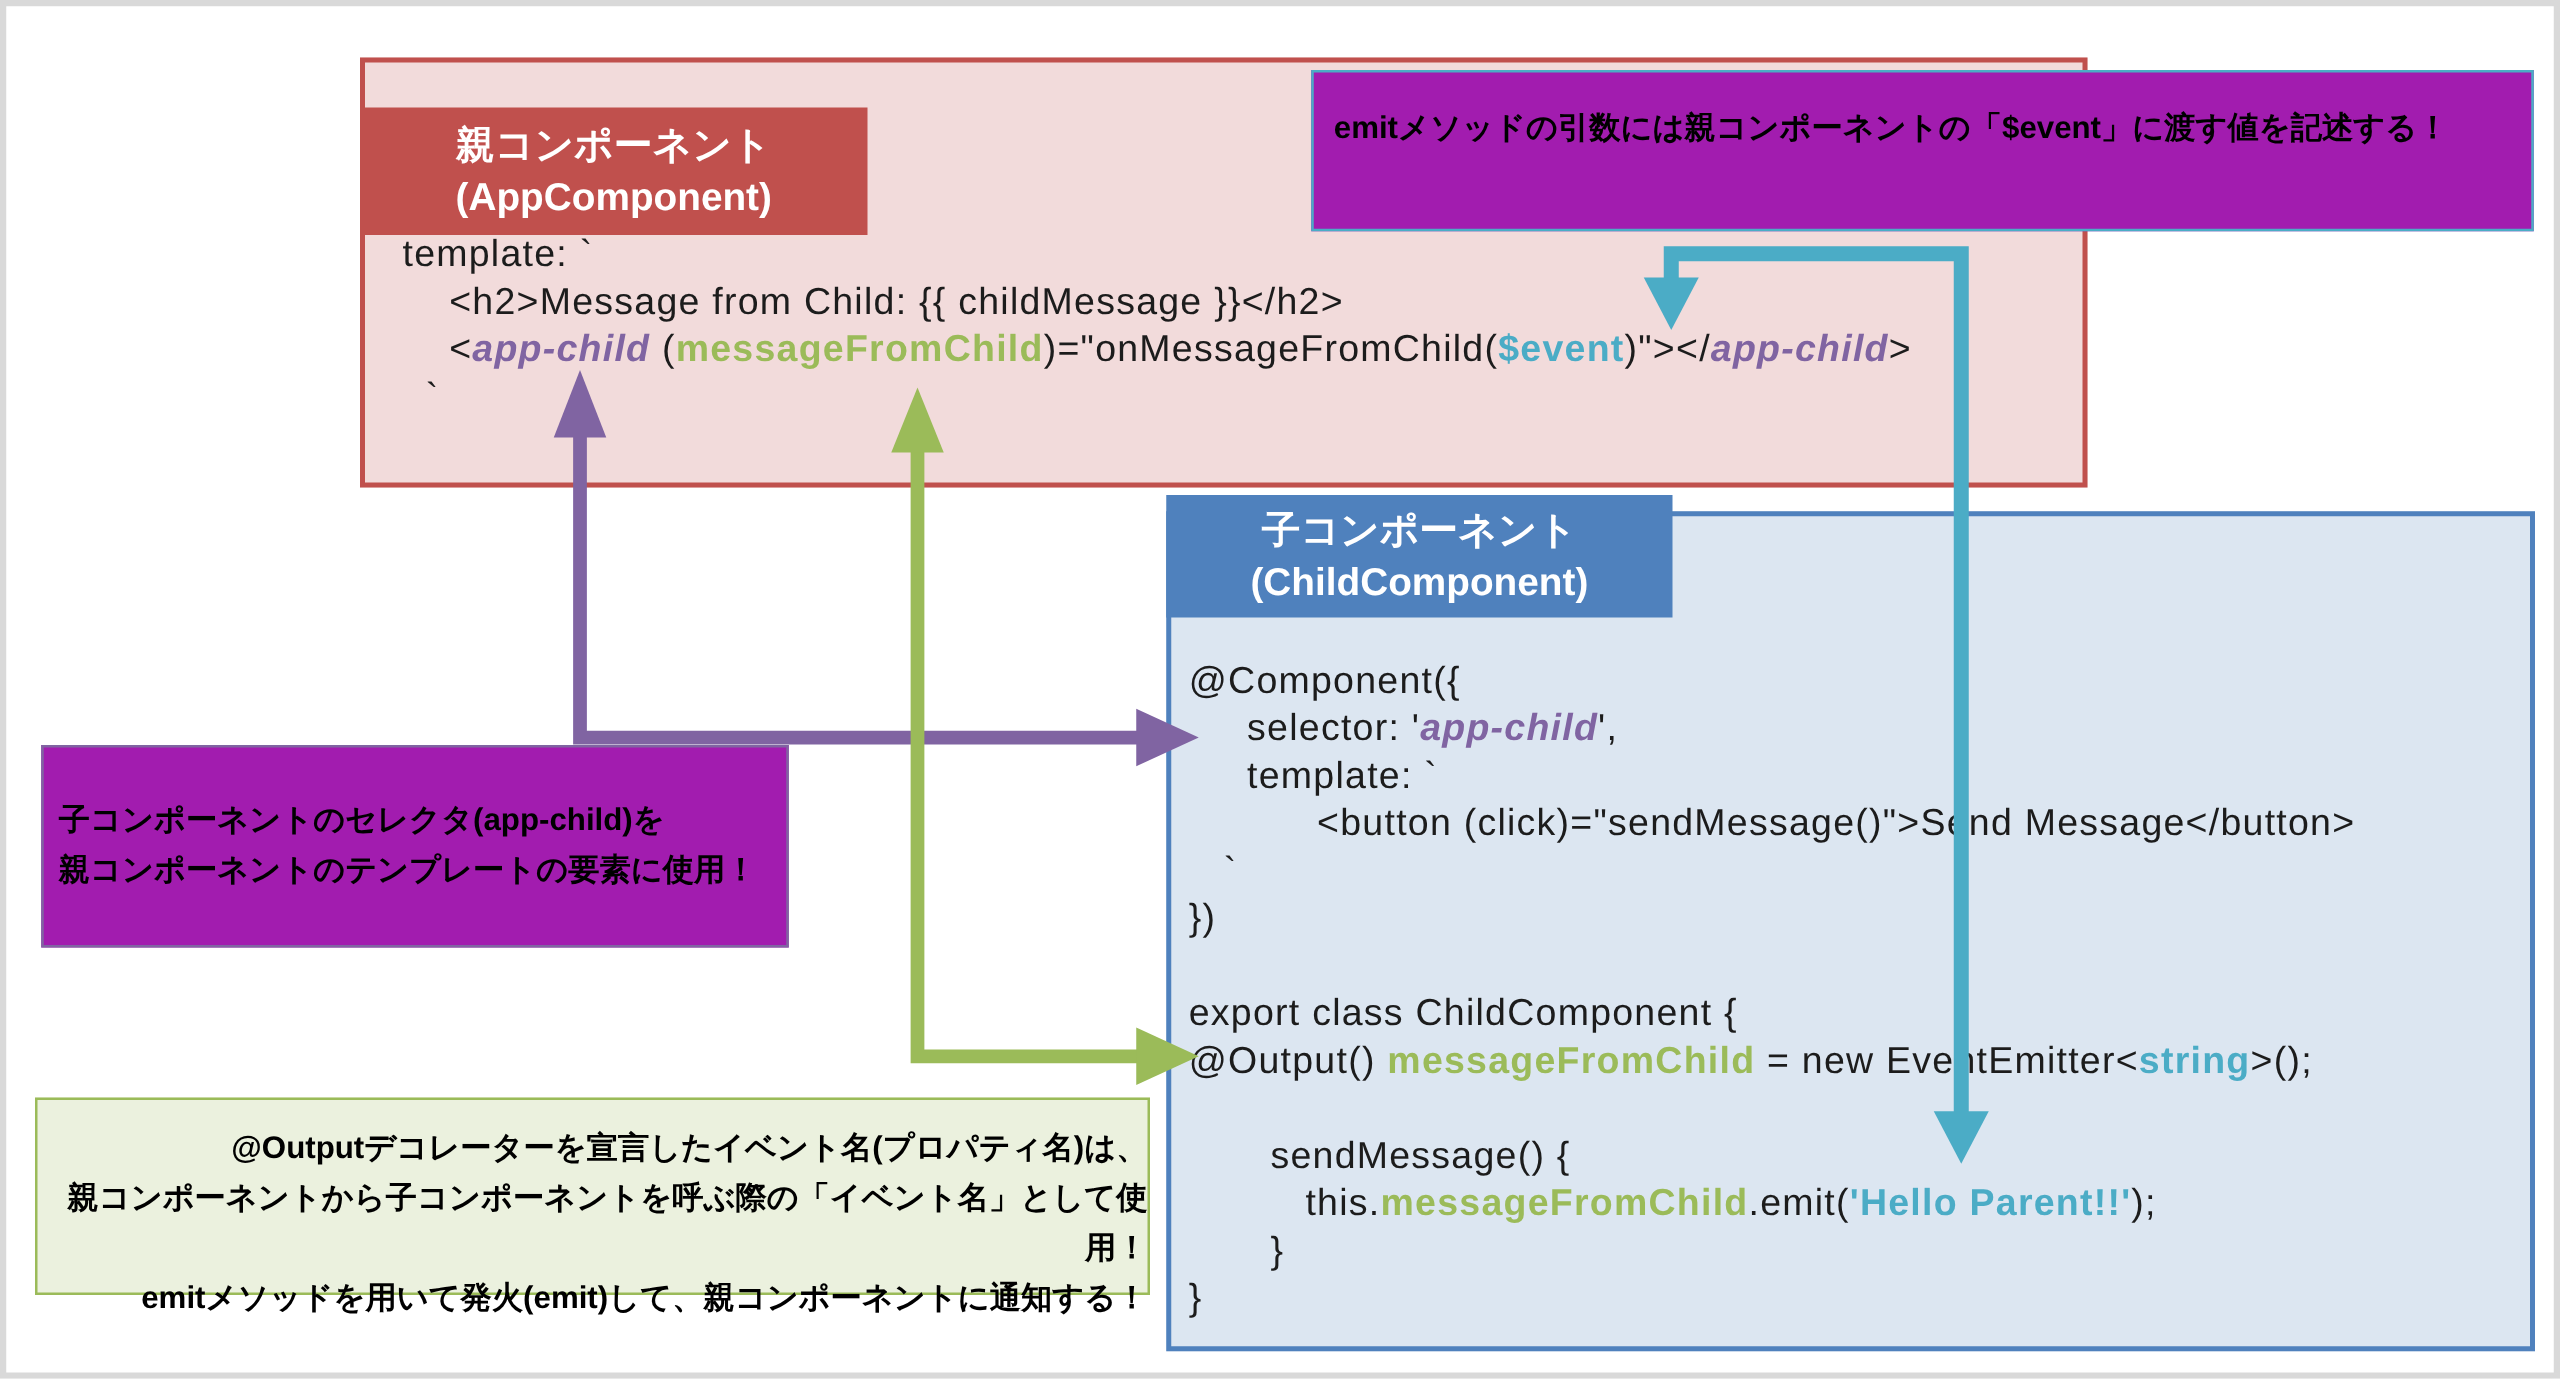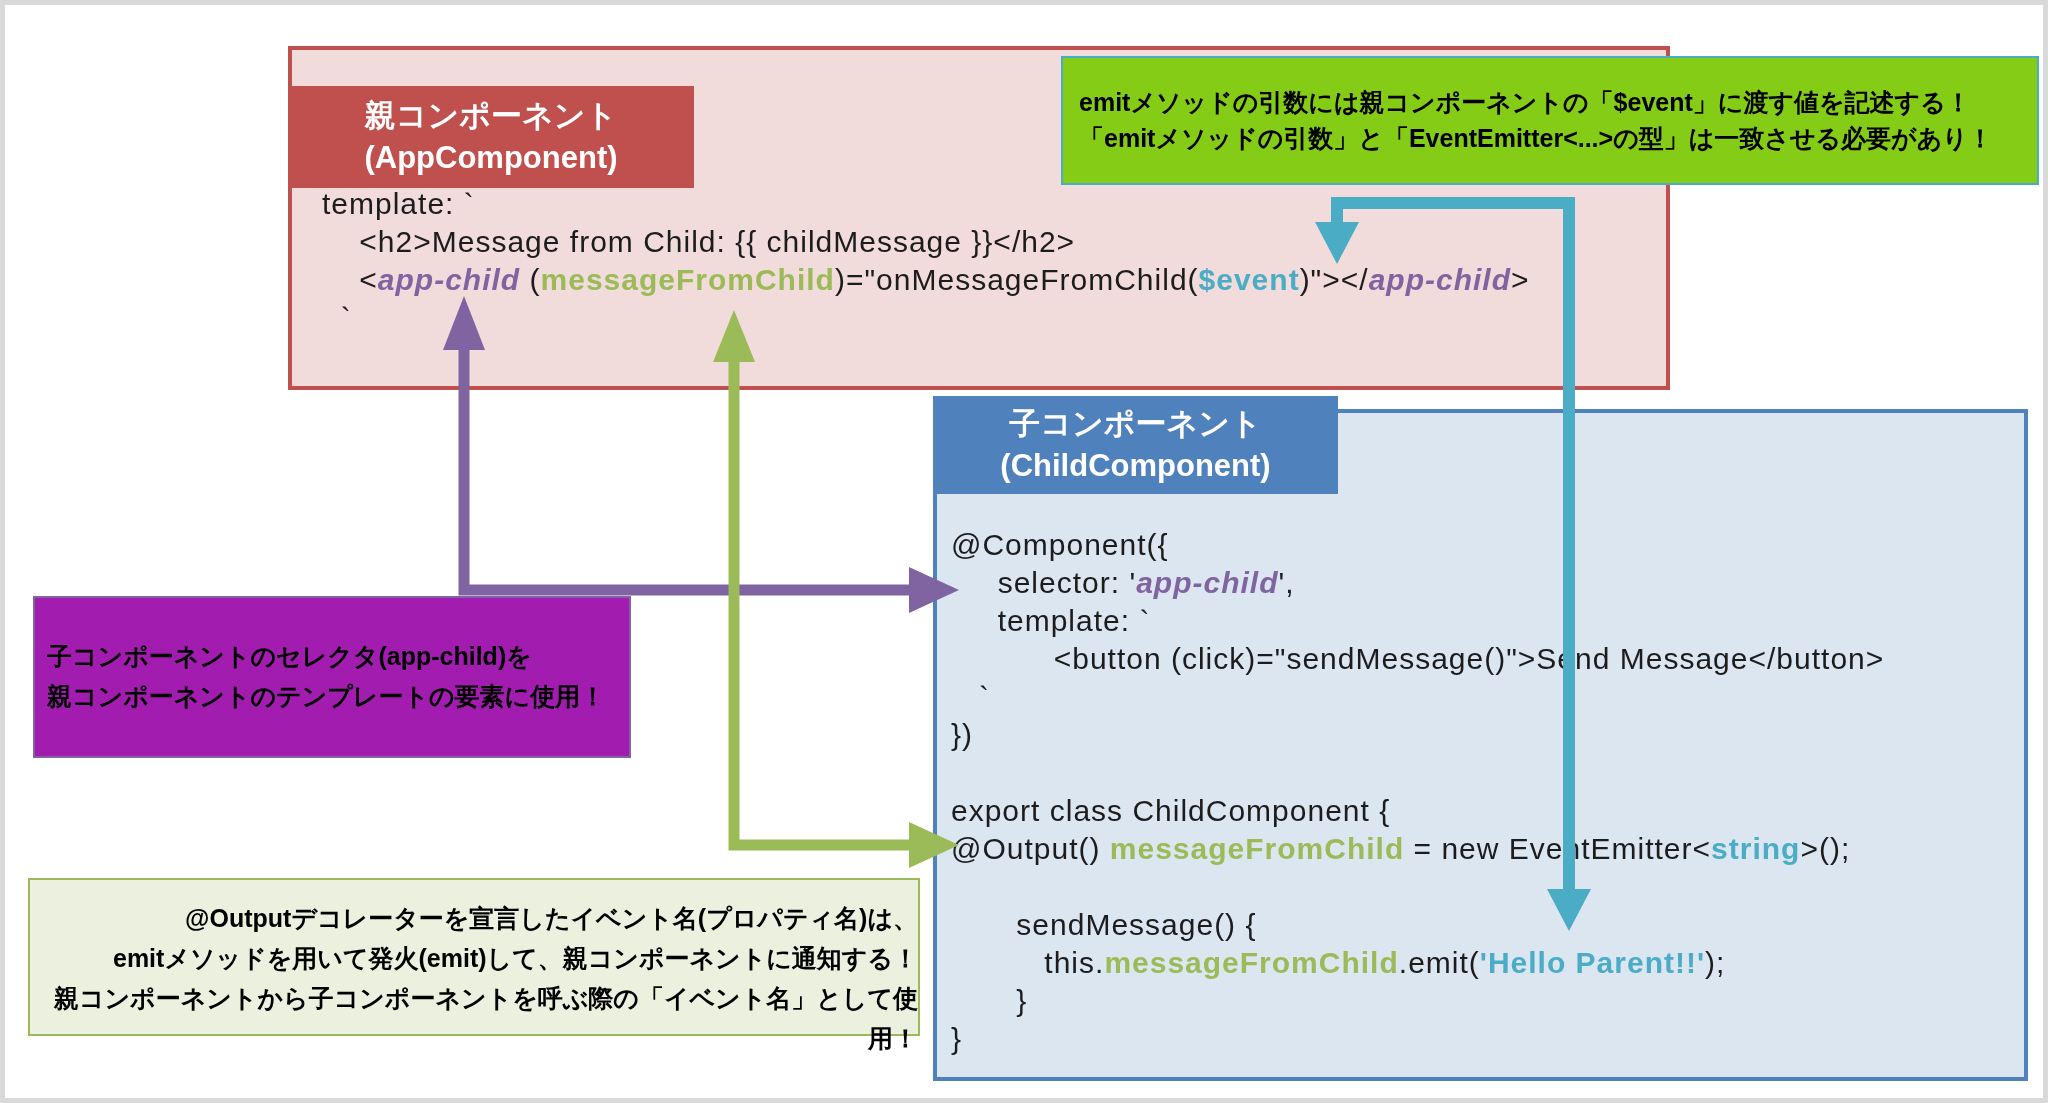--- a/index.html
+++ b/index.html
@@ -20,22 +20,22 @@
   
   #child-box { left:933px; top:409px; width:1095px; height:672px;
     background:#DCE6F1; border:4px solid #4F81BD; }
   #child-header { left:933px; top:396px; width:405px; height:98px;
     background:#4F81BD; color:#ffffff; font-weight:bold; font-size:31px;
     text-align:center; line-height:42px; padding-top:7px; }
 
   
   .note { font-weight:bold; color:#000000; font-size:25px; }
   #emit-note { left:1049px; top:56px; width:978px; height:129px;
-    background:#84cc16; border:2px solid #4BACC6; line-height:36px;
-    padding:26px 0 0 16px;margin-left:12px; }
+    background:#a21caf; border:2px solid #4BACC6; line-height:36px;
+    padding:26px 0 0 16px; }
   #selector-note { left:33px; top:596px; width:598px; height:162px;
     background:#a21caf; border:2px solid #8064A2; line-height:40px;
     padding:38px 0 0 12px; }
   #output-note { left:28px; top:878px; width:892px; height:158px;
     background:#EBF1DE; border:2px solid #9BBB59; line-height:40px;
     padding:18px 0 0 22px;text-align:right; }
 
   
   .code { position:absolute; font-size:30px; line-height:38px;
     letter-spacing:1px; white-space:pre; color:#1c1c1c; }
@@ -60,39 +60,38 @@
 
   <div class="panel" id="parent-box"></div>
   <div class="panel" id="parent-header">
     <div>親コンポーネント</div>
     <div>(AppComponent)</div>
   </div>
   <div class="code" id="parent-code"><div><span>template: `</span></div><div><span>    &lt;h2&gt;Message from Child: {{ childMessage }}&lt;/h2&gt;</span></div><div><span>    &lt;</span><span class="tok-purple">app-child</span><span> (</span><span class="tok-green">messageFromChild</span><span>)="onMessageFromChild(</span><span class="tok-teal">$event</span><span>)"&gt;&lt;/</span><span class="tok-purple">app-child</span><span>&gt;</span></div><div><span>  `</span></div></div>
 
   <div class="panel note" id="emit-note">
     <div>emitメソッドの引数には親コンポーネントの「$event」に渡す値を記述する！</div>
-    <div>「emitメソッドの引数」と「EventEmitter&lt;...&gt;の型」は一致させる必要があり！</div>
   </div>
 
   <div class="panel" id="child-box"></div>
   <div class="panel" id="child-header">
     <div>子コンポーネント</div>
     <div>(ChildComponent)</div>
   </div>
   <div class="code" id="child-code"><div><span>@Component({</span></div><div><span>     selector: '</span><span class="tok-purple">app-child</span><span>',</span></div><div><span>     template: `</span></div><div><span>           &lt;button (click)="sendMessage()"&gt;Send Message&lt;/button&gt;</span></div><div><span>   `</span></div><div><span>})</span></div><div>&nbsp;</div><div><span>export class ChildComponent {</span></div><div><span>@Output() </span><span class="tok-green">messageFromChild</span><span> = new EventEmitter&lt;</span><span class="tok-teal">string</span><span>&gt;();</span></div><div>&nbsp;</div><div><span>       sendMessage() {</span></div><div><span>          this.</span><span class="tok-green">messageFromChild</span><span>.emit(</span><span class="tok-teal">'Hello Parent!!'</span><span>);</span></div><div><span>       }</span></div><div><span>}</span></div></div>
 
   <div class="panel note" id="selector-note">
     <div>子コンポーネントのセレクタ(app-child)を</div>
     <div>親コンポーネントのテンプレートの要素に使用！</div>
   </div>
 
   <div class="panel note" id="output-note">
     <div>@Outputデコレーターを宣言したイベント名(プロパティ名)は、</div>
+    <div>親コンポーネントから子コンポーネントを呼ぶ際の「イベント名」として使用！</div>
     <div>emitメソッドを用いて発火(emit)して、親コンポーネントに通知する！</div>
-    <div>親コンポーネントから子コンポーネントを呼ぶ際の「イベント名」として使用！</div>
   </div>
 
   <svg id="arrow-overlay" width="2048" height="1103" viewBox="0 0 2048 1103">
 
     <g>
       <polyline class="arrow-purple" points="464,346 464,590 930,590"></polyline>
       <polygon class="head-purple" points="464,296 443,350 485,350"></polygon>
       <polygon class="head-purple" points="959,590 909,567 909,613"></polygon>
     </g>
 

